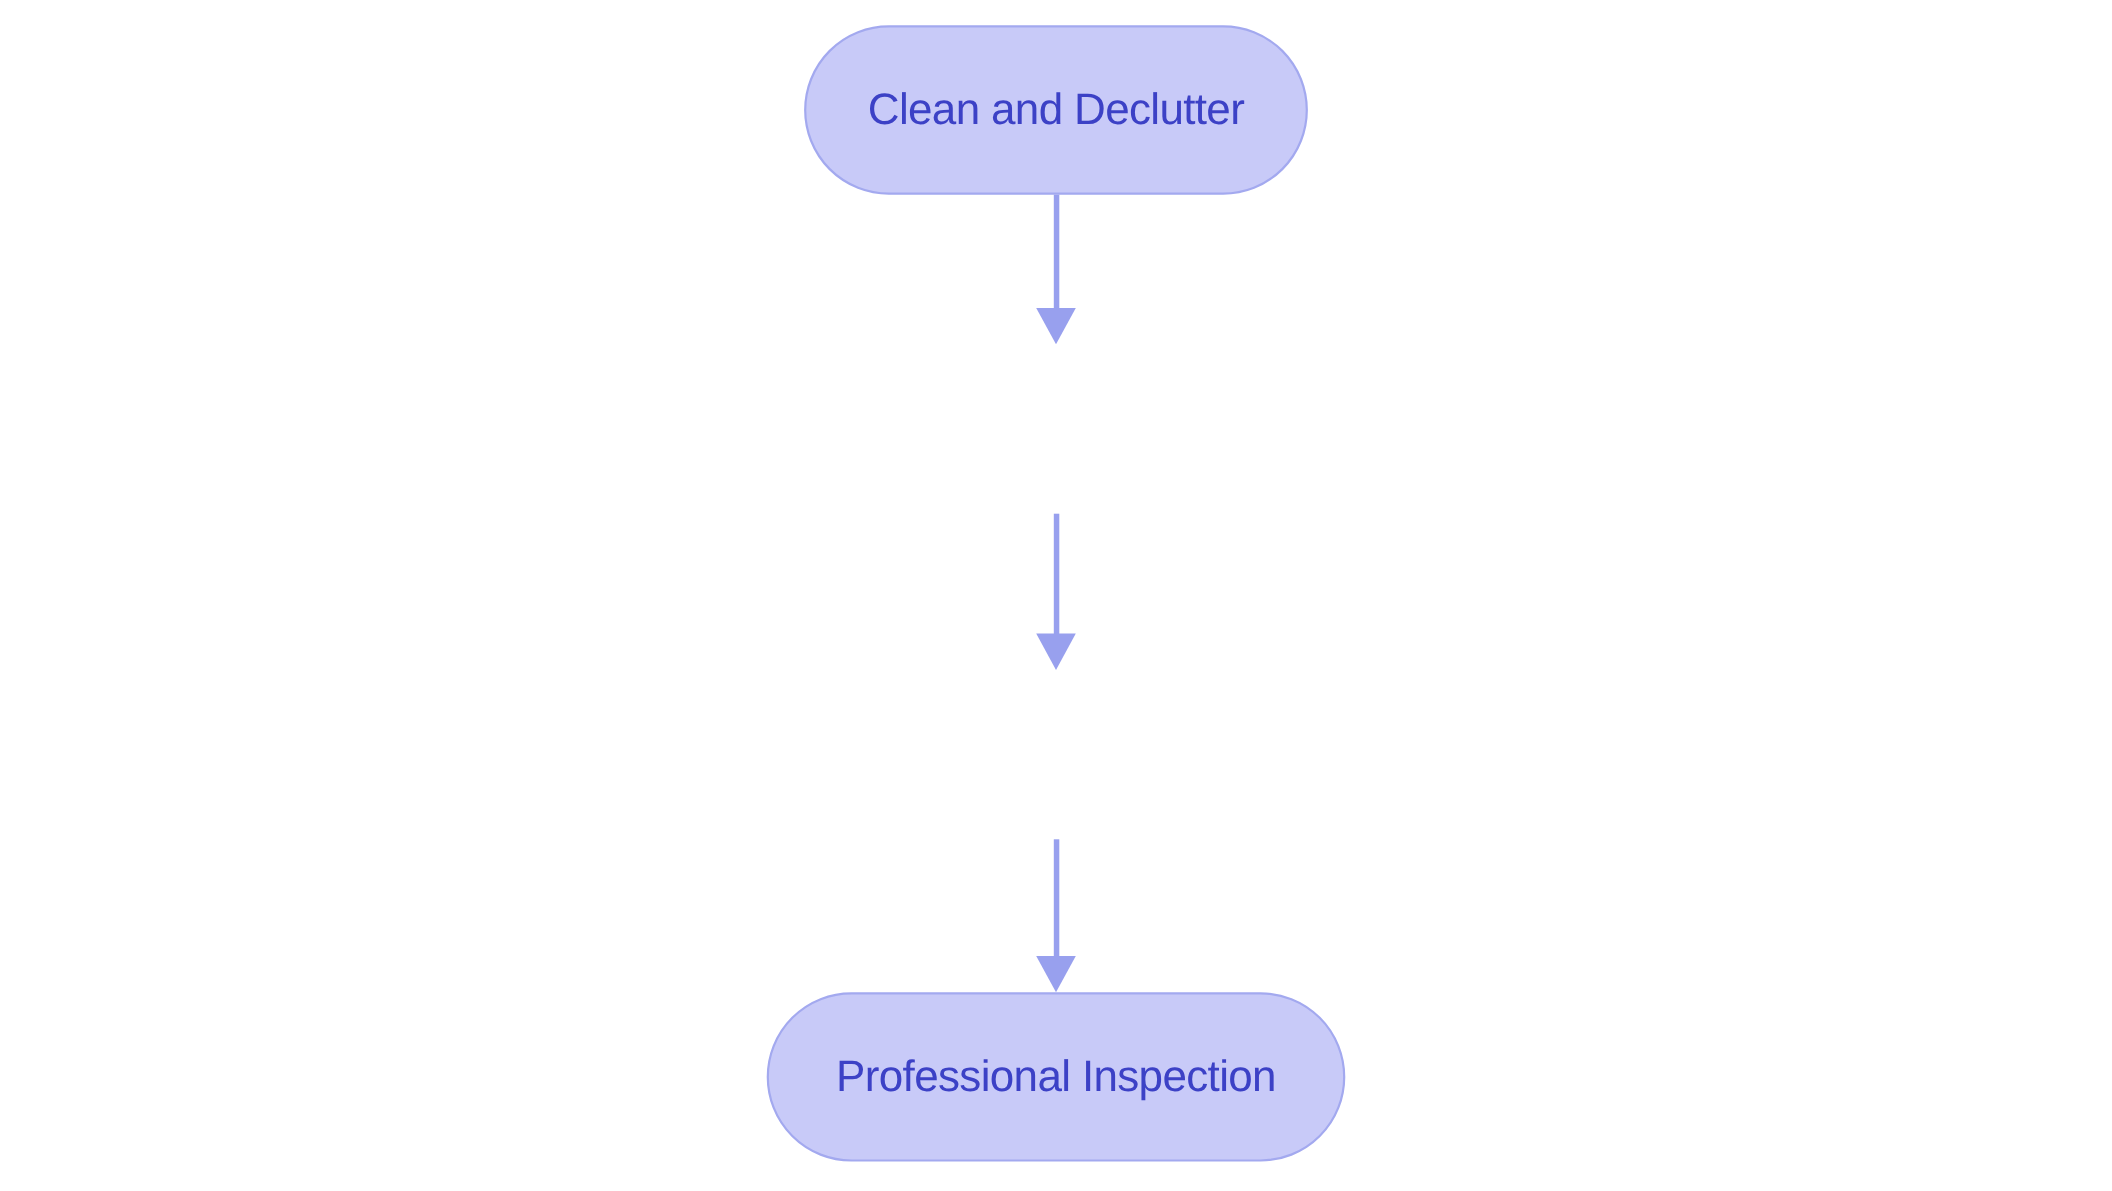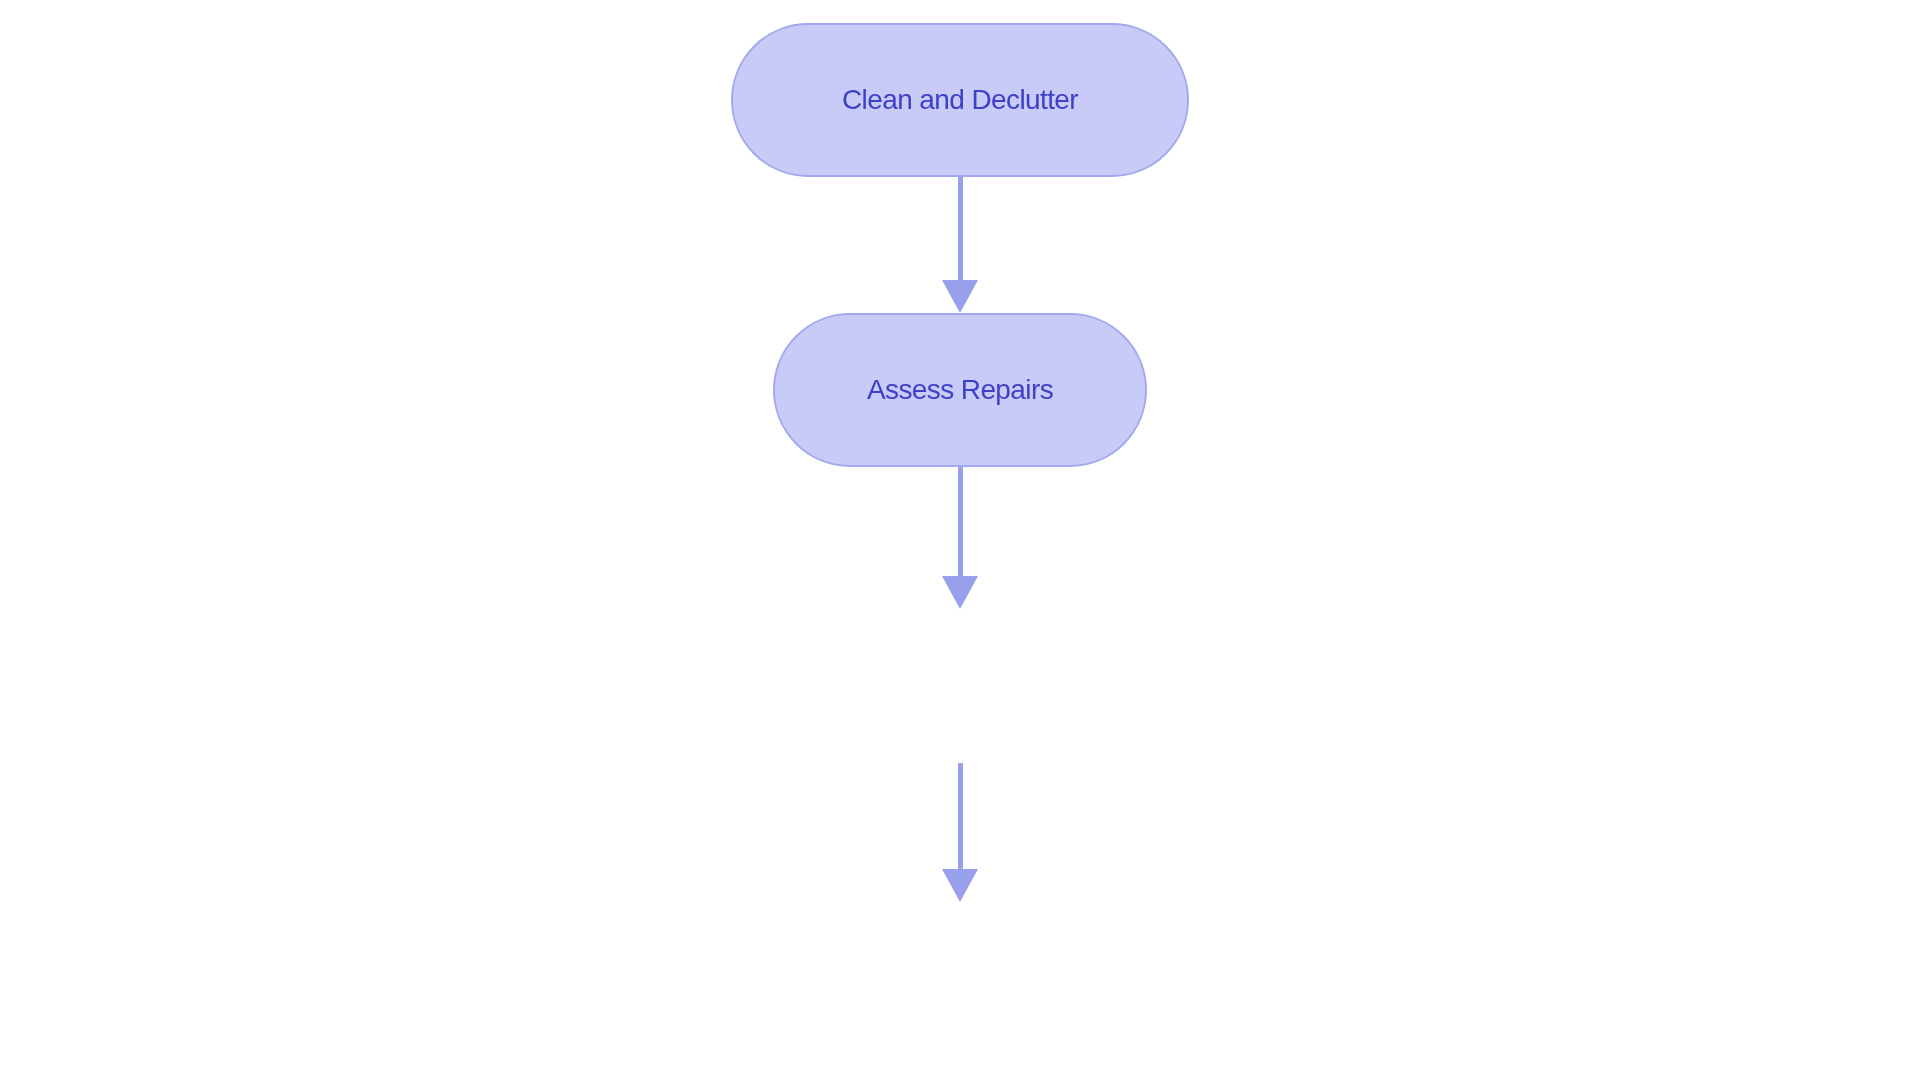--- a/index.html
+++ b/index.html
@@ -21,21 +21,21 @@
     height: 154px;
     border-radius: 77px;
     background: var(--node-fill, #c8caf8);
     border: 2px solid var(--node-border, #a3a9ef);
     display: flex;
     align-items: center;
     justify-content: center;
   }
   .node-label {
     color: var(--node-text, #3c41c6);
-    font-size: 28px;
+    font-size: 40px;
     font-weight: 400;
     letter-spacing: -0.6px;
     white-space: nowrap;
     line-height: 1;
   }
   .node-1 { left: 731px; top: 23px;  width: 458px; }
   .node-2 { left: 773px; top: 313px; width: 374px; }
   .node-3 { left: 744px; top: 609px; width: 433px; }
   .node-4 { left: 697px; top: 902px; width: 526px; }
 
@@ -71,29 +71,29 @@
 
   <div class="node node-1">
     <span class="node-label">Clean and Declutter</span>
   </div>
 
   <div class="arrow arrow-1">
     <div class="arrow-shaft"></div>
     <div class="arrow-head"></div>
   </div>
 
-  <div class="node node-2">
-    <span class="node-label">Assess Repairs</span>
-  </div>
 
   <div class="arrow arrow-2">
     <div class="arrow-shaft"></div>
     <div class="arrow-head"></div>
   </div>
 
 
   <div class="arrow arrow-3">
     <div class="arrow-shaft"></div>
     <div class="arrow-head"></div>
   </div>
 
+  <div class="node node-4">
+    <span class="node-label">Professional Inspection</span>
+  </div>
 
 </div>
 
 </body></html>

